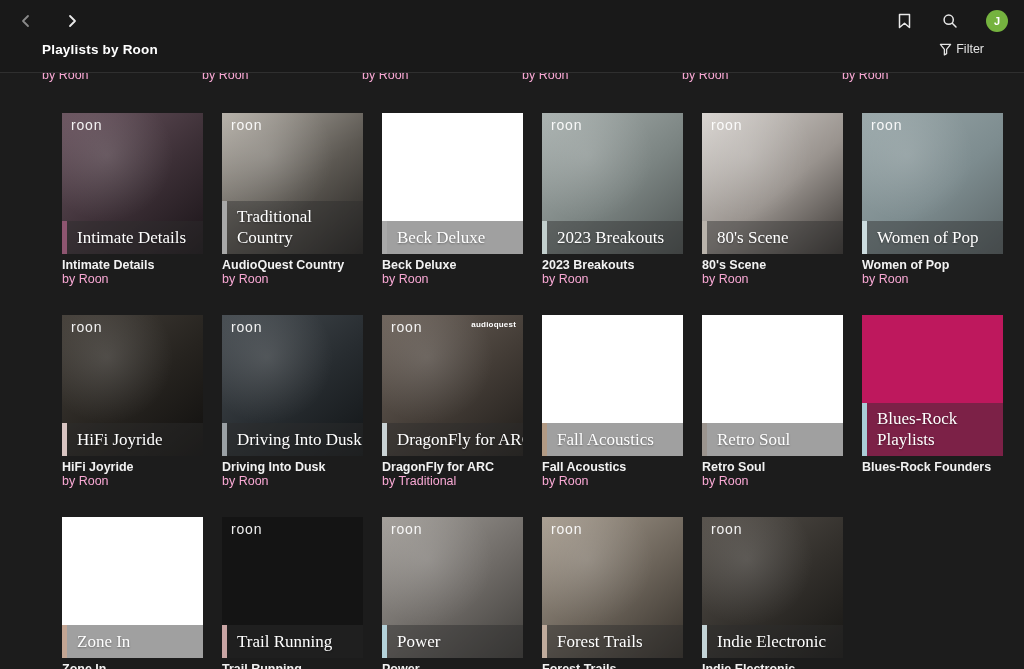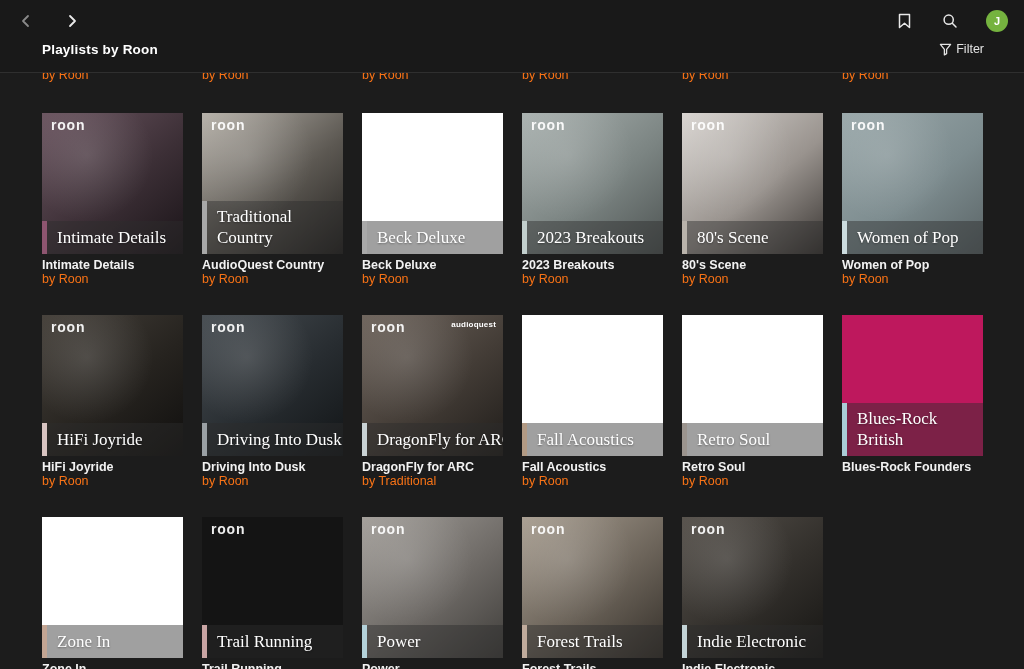--- a/index.html
+++ b/index.html
@@ -32,32 +32,32 @@
   .top-bylines{
     position:absolute;top:68px;left:42px;z-index:5;
     display:grid;grid-template-columns:repeat(6,141px);column-gap:19px;
   }
   .top-bylines .byline{font-size:12.5px;}
   
   .grid{
     position:absolute;top:113px;left:42px;z-index:5;
     display:grid;grid-template-columns:repeat(6,141px);column-gap:19px;row-gap:29px;
   }
-  .card{width:161px;cursor:pointer;}
+  .card{width:161px;cursor:pointer;margin-left:20px;}
   .art{
     position:relative;width:141px;height:141px;background:#444;overflow:hidden;
   }
   .art[data-kind="photo"]::after{
     content:"";position:absolute;inset:0;
     background:radial-gradient(circle at 32% 30%, rgba(255,255,255,.14), rgba(255,255,255,0) 48%);
     pointer-events:none;
   }
   .roon-logo{
     position:absolute;top:5px;left:9px;
-    color:rgba(255,255,255,.93);font-size:14px;font-weight:700;
+    color:rgba(255,255,255,.93);font-size:14px;font-weight:400;
     letter-spacing:.8px;line-height:1;
   }
   .brand-logo{
     position:absolute;top:6px;right:7px;display:flex;align-items:center;gap:3px;
     color:#fff;font-size:8px;font-weight:bold;letter-spacing:.2px;line-height:1;
   }
   .brand-logo .dot{width:9px;height:9px;border-radius:50%;background:#fff;flex:none;}
   .brand-logo.tiny{font-size:5.5px;letter-spacing:.4px;text-align:left;}
   .band{
     position:absolute;left:0;right:0;bottom:0;
@@ -68,21 +68,21 @@
   .band::before{
     content:"";position:absolute;left:0;top:0;bottom:0;width:5px;
     background:var(--accent,#aaa);
   }
   .band .line{
     color:#fff;font-family:"Liberation Serif", serif;font-size:17px;line-height:21px;
     white-space:nowrap;text-shadow:0 1px 2px rgba(0,0,0,.35);
   }
   .meta{padding-top:4px;}
   .name{color:#f2f2f2;font-size:12.5px;font-weight:bold;line-height:14px;}
-  .byline{color:#f97316;font-size:12.5px;line-height:13px;padding-top:1px;}
+  .byline{color:#f9a8d4;font-size:12.5px;line-height:13px;padding-top:1px;}
   svg{display:block;}
 </style>
 </head>
 <body>
 
 <div class="header">
   <div class="topbar">
     <div class="nav-arrows">
       <div class="nav-btn">
         <svg width="14" height="14" viewBox="0 0 14 14">
@@ -282,21 +282,21 @@
       <div class="name">Retro Soul</div>
       <div class="byline">by Roon</div>
     </div>
   </div>
 
   <div class="card">
     <div class="art" data-kind="blank-white" style="background: #be185d;">
 
       <div class="band" style="--accent: #a9ccd6; background: rgba(45, 45, 45, 0.45);">
           <div class="line">Blues-Rock</div>
-          <div class="line">British</div>
+          <div class="line">Playlists</div>
         </div>
     </div>
     <div class="meta">
       <div class="name">Blues-Rock Founders</div>
 
     </div>
   </div>
 
   <div class="card">
     <div class="art" data-kind="blank-white" style="background: rgb(255, 255, 255);">

